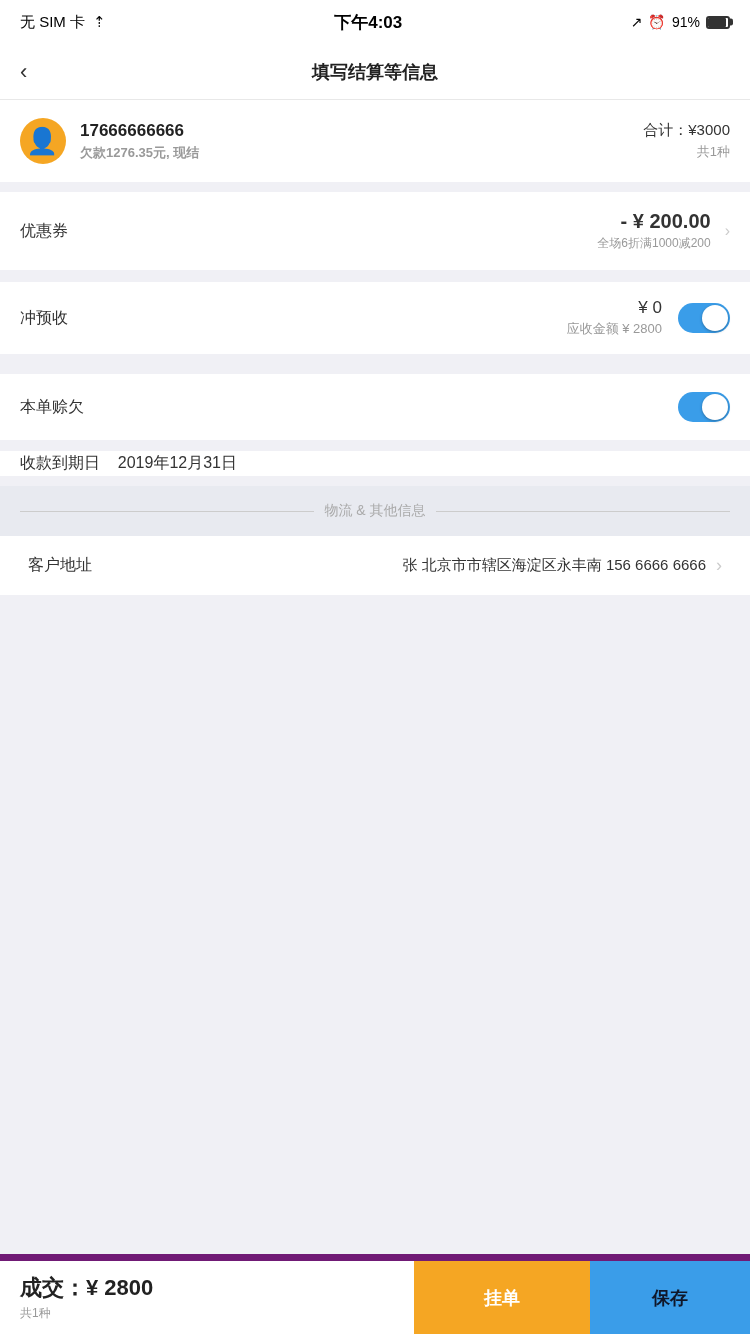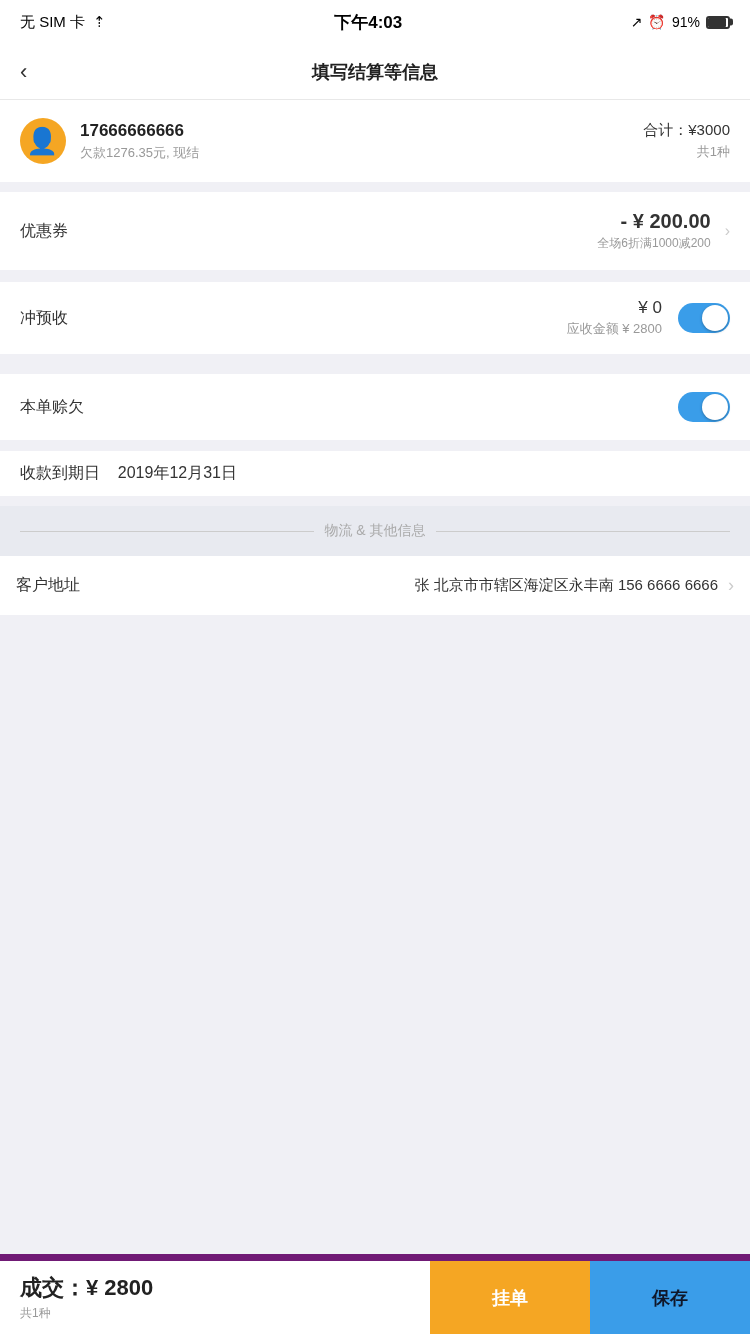--- a/index.html
+++ b/index.html
@@ -82,20 +82,21 @@
     .customer-info {}
     .customer-phone {
       font-size: 17px;
       font-weight: 600;
       color: #222;
     }
     .customer-sub {
       font-size: 13px;
       color: #999;
       margin-top: 3px;
+      font-weight: bold;
     }
     .customer-right {
       text-align: right;
     }
     .total-label {
       font-size: 15px;
       color: #333;
     }
     .total-count {
       font-size: 13px;
@@ -254,21 +255,21 @@
     }
     .debt-label {
       font-size: 16px;
       color: #333;
     }
 
     
     .due-date-section {
       background: #fff;
       margin-top: 10px;
-      padding: 12px 20px;
+      padding: 2px 20px;
     }
     .due-date-text {
       font-size: 16px;
       color: #333;
     }
 
     
     .logistics-section {
       background: #e8eaf0;
       margin-top: 10px;
@@ -286,21 +287,21 @@
     .logistics-text {
       font-size: 14px;
       color: #aaa;
       white-space: nowrap;
     }
 
     
     .address-section {
       background: #fff;
       margin-top: 0;
-      padding: 18px 16px;
+      padding: 18px 28px;
       display: flex;
       align-items: center;
       justify-content: space-between;
     }
     .address-label {
       font-size: 16px;
       color: #333;
       flex-shrink: 0;
       margin-right: 20px;
     }
@@ -351,21 +352,21 @@
       font-size: 22px;
       font-weight: 700;
       color: #222;
     }
     .bottom-summary-sub {
       font-size: 12px;
       color: #999;
       margin-top: 2px;
     }
     .btn-hold {
-      width: 160px;
+      width: 176px;
       background: #f5a623;
       display: flex;
       align-items: center;
       justify-content: center;
       font-size: 18px;
       color: #fff;
       font-weight: 600;
       cursor: pointer;
     }
     .btn-save {

